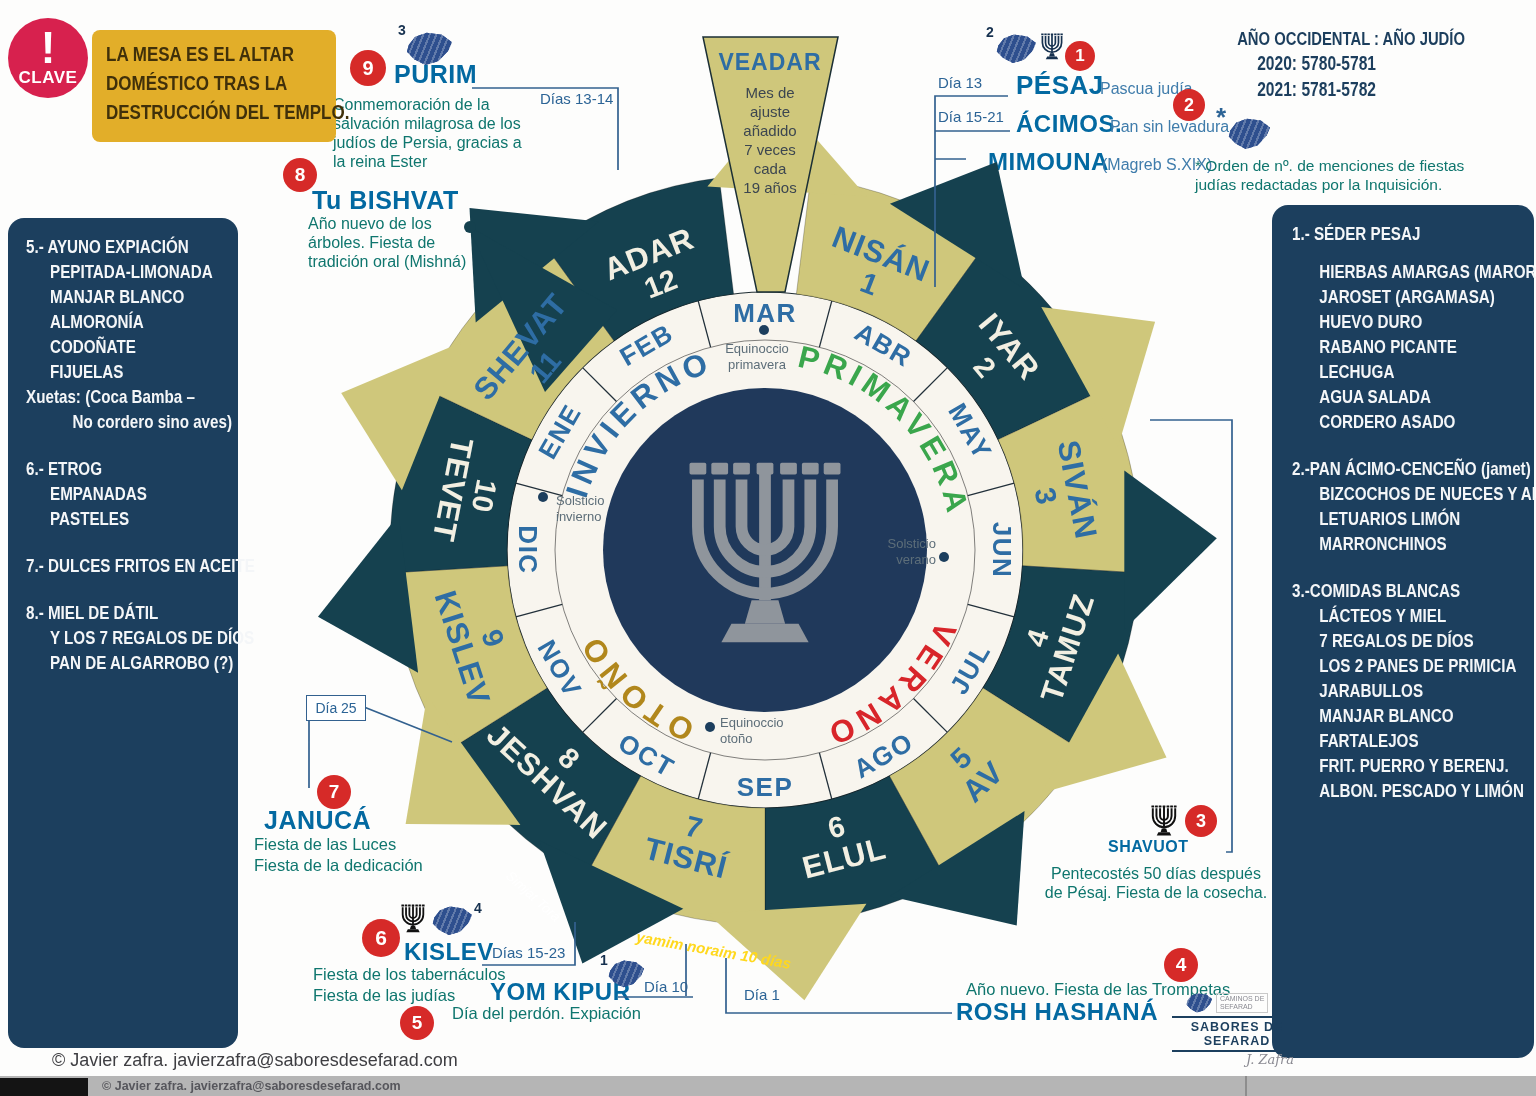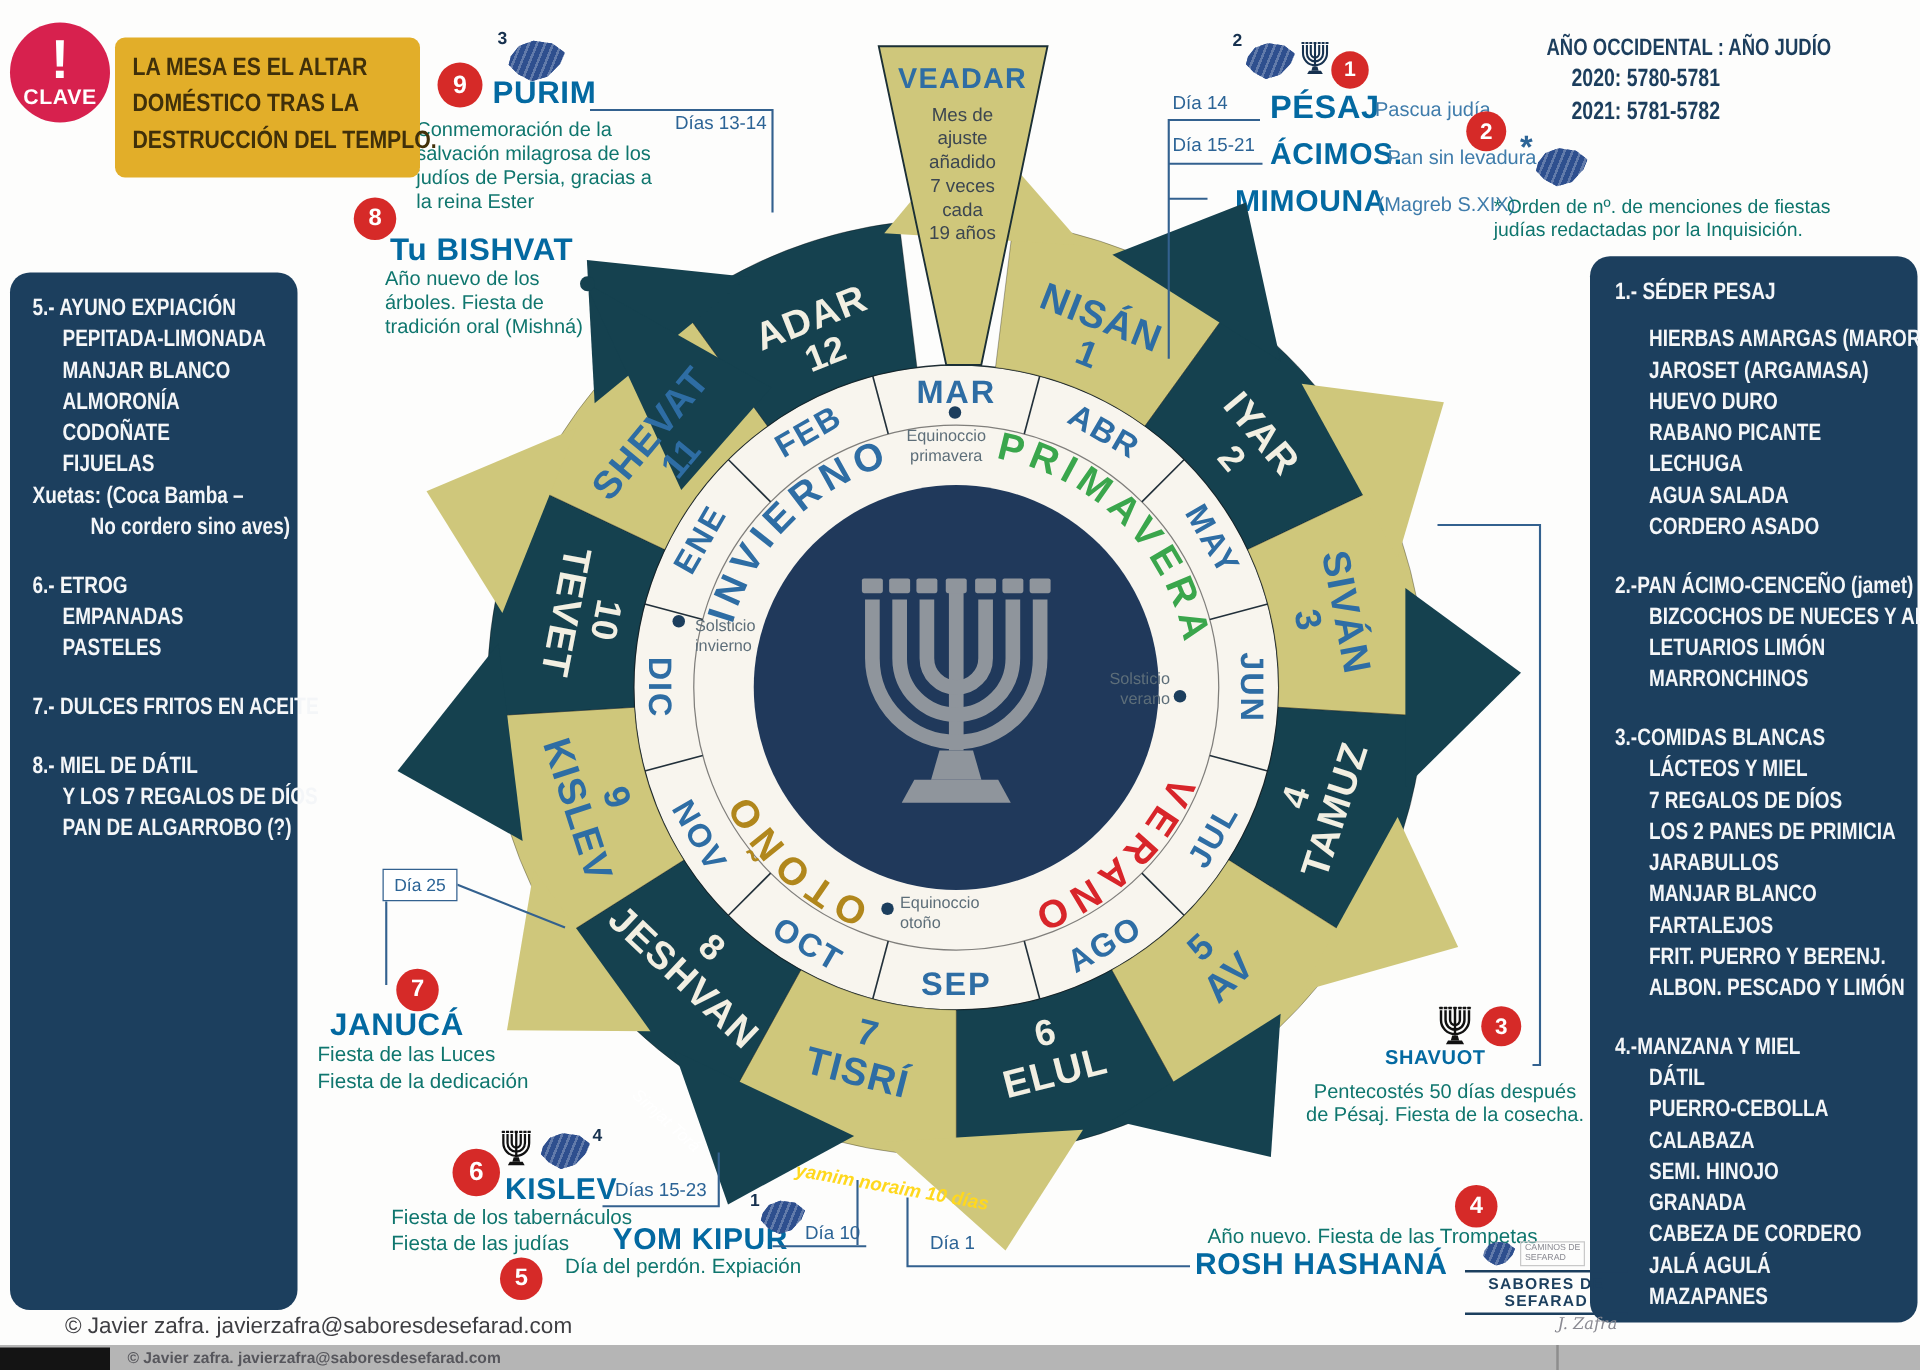--- a/index.html
+++ b/index.html
@@ -244,21 +244,21 @@
   </div>
 
   <span class="ann sup" style="left:986px;top:24px;">2</span>
   <span class="ann spain" style="left:996px;top:34px;width:40px;height:30px;"></span>
   <svg class="ann" style="left:1040px;top:30px;color:#16314f;" width="24" height="32" viewBox="0 0 100 124">
       <use href="#menorah"></use>
     </svg>
   <div class="badge" style="left:1065px;top:41px;width:30px;height:30px;font-size:17px;">1</div>
   <div class="ann ftitle" style="left:1016px;top:70px;font-size:26px;">PÉSAJ</div>
   <div class="ann fsub" style="left:1100px;top:80px;">Pascua judía</div>
-  <div class="ann flabel" style="left:938px;top:74px;">Día 14</div>
+  <div class="ann flabel" style="left:938px;top:74px;">Día 13</div>
   <div class="ann flabel" style="left:938px;top:108px;">Día 15-21</div>
   <div class="ann ftitle" style="left:1016px;top:110px;font-size:24px;">ÁCIMOS.</div>
   <div class="ann fsub" style="left:1110px;top:118px;">Pan sin levadura.</div>
   <div class="badge" style="left:1173px;top:89px;width:32px;height:32px;font-size:18px;">2</div>
   <div class="ann ftitle" style="left:988px;top:148px;font-size:24px;">MIMOUNA</div>
   <div class="ann fsub" style="left:1102px;top:156px;">(Magreb S.XIX)</div>
 
   <span class="ann" style="left:1216px;top:102px;color:#2c6496;font-weight:bold;font-size:26px;">*</span>
   <span class="ann spain" style="left:1228px;top:118px;width:42px;height:32px;"></span>
   <div class="ann" style="left:1195px;top:156px;">
@@ -359,31 +359,20 @@
         <div class="pl">3.-COMIDAS BLANCAS</div>
         <div class="pl pr-item">LÁCTEOS  Y MIEL</div>
         <div class="pl pr-item">7 REGALOS DE DÍOS</div>
         <div class="pl pr-item">LOS 2 PANES DE PRIMICIA</div>
         <div class="pl pr-item">JARABULLOS</div>
         <div class="pl pr-item">MANJAR BLANCO</div>
         <div class="pl pr-item">FARTALEJOS</div>
         <div class="pl pr-item">FRIT. PUERRO Y BERENJ.</div>
         <div class="pl pr-item">ALBON. PESCADO Y LIMÓN</div>
       </div>
-      <div class="sec">
-        <div class="pl">4.-MANZANA Y MIEL</div>
-        <div class="pl pr-item">DÁTIL</div>
-        <div class="pl pr-item">PUERRO-CEBOLLA</div>
-        <div class="pl pr-item">CALABAZA</div>
-        <div class="pl pr-item">SEMI. HINOJO</div>
-        <div class="pl pr-item">GRANADA</div>
-        <div class="pl pr-item">CABEZA DE CORDERO</div>
-        <div class="pl pr-item">JALÁ AGULÁ</div>
-        <div class="pl pr-item">MAZAPANES</div>
-      </div>
     </div>
 
   <div id="logo">
     <div class="row1">
       <span class="spain" style="width:26px;height:20px;"></span>
       <span class="caminos">
         <span>CAMINOS DE</span><br><span>SEFARAD</span>
       </span>
     </div>
     <div class="sab">SABORES DE SEFARAD</div>

